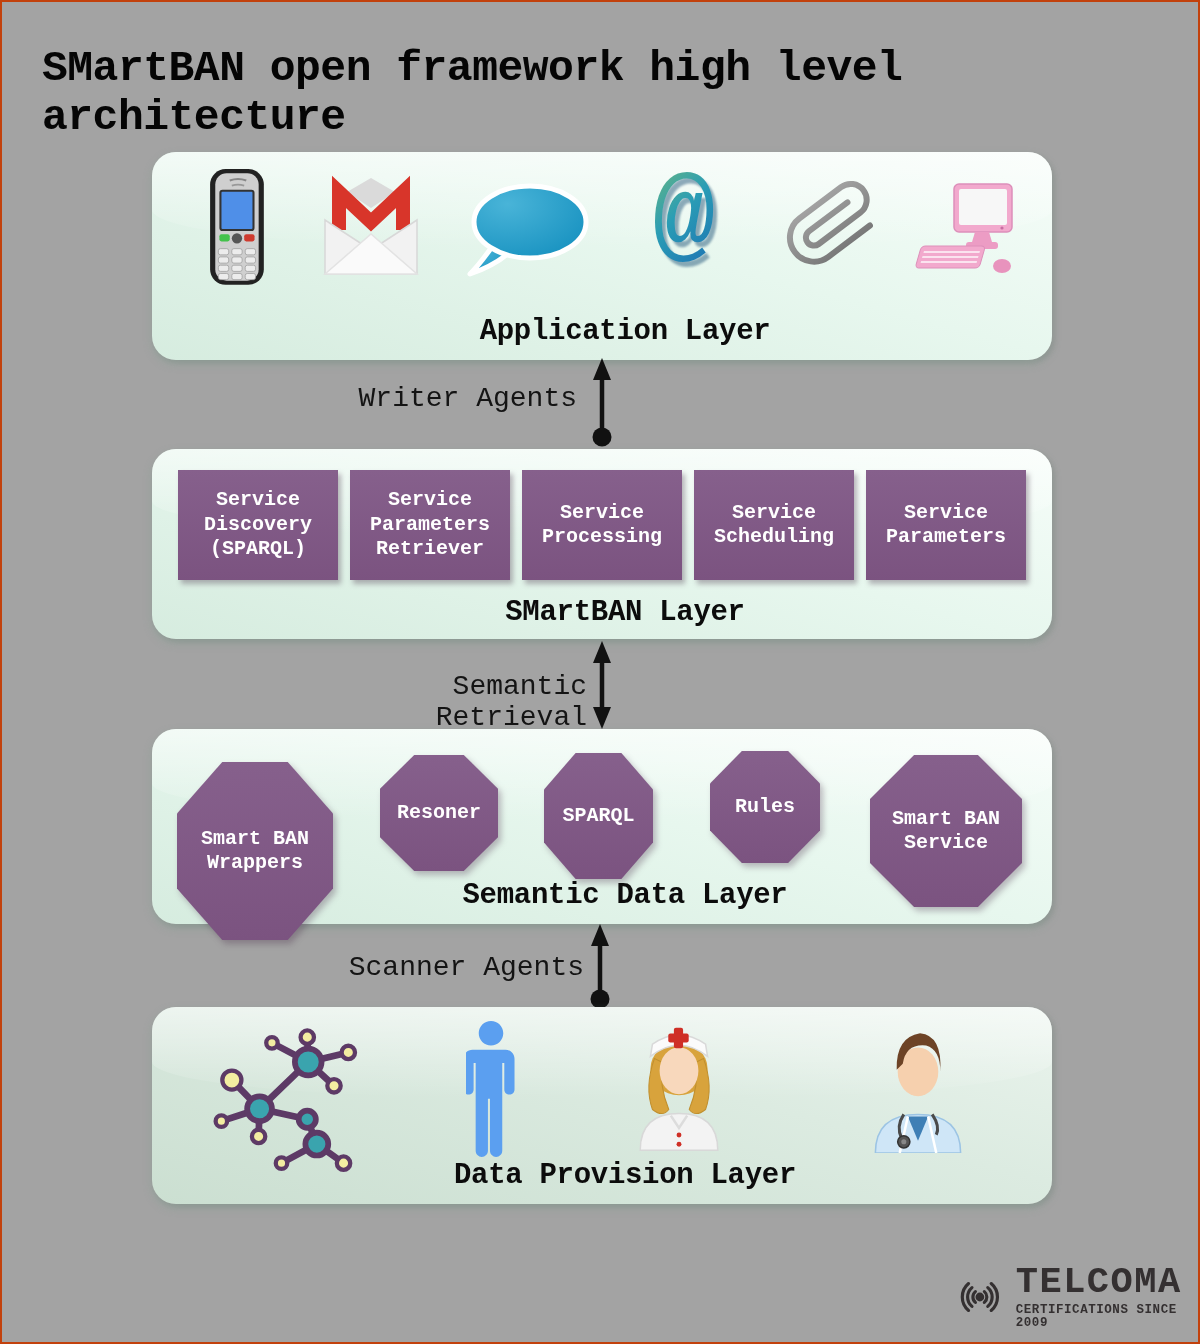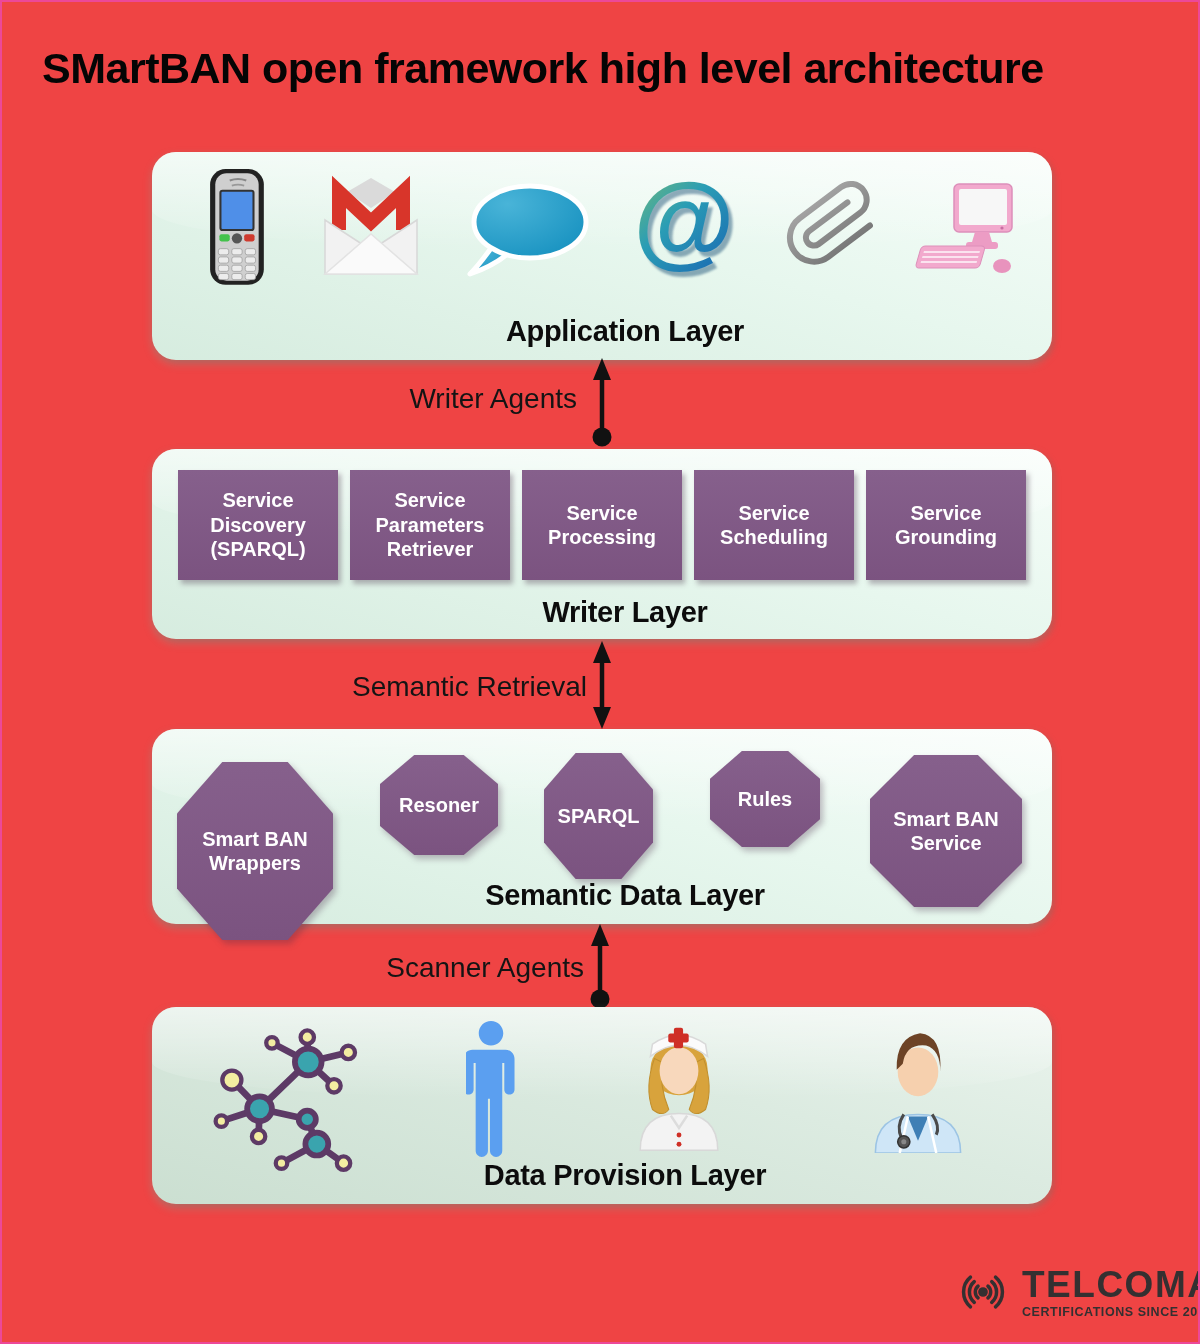--- a/index.html
+++ b/index.html
@@ -1,19 +1,19 @@
 <!DOCTYPE html>
 <html><head>
 <meta charset="utf-8">
 <style>
   html,body{margin:0;padding:0;background:#fff;}
   #canvas{
     position:relative;width:1200px;height:1344px;
-    background:#ef4444;border:2px solid #ec4899;box-sizing:border-box;
-    font-family:Liberation Sans, sans-serif;overflow:hidden;
+    background:#a3a3a3;border:2px solid #c2410c;box-sizing:border-box;
+    font-family:Liberation Mono, monospace;overflow:hidden;
   }
   .page-title{
     position:absolute;left:40px;top:42px;width:1130px;
     font-size:43px;font-weight:700;letter-spacing:-0.5px;color:#050505;
   }
   
   .layer{
     position:absolute;left:150px;width:900px;border-radius:24px;
     background:linear-gradient(195deg,#f6fdf9 0%,#e7f7ee 45%,#d6ecdf 100%);
     box-shadow:0 4px 9px rgba(128,160,144,.45),3px 3px 5px rgba(0,0,0,.08);
@@ -159,49 +159,49 @@
     <div class="pbox" style="left:26px;">
         <span>Service Discovery (SPARQL)</span>
       </div>
     <div class="pbox" style="left:542px;">
         <span>Service Scheduling</span>
       </div>
     <div class="pbox" style="left:370px;">
         <span>Service Processing</span>
       </div>
     <div class="pbox" style="left:714px;">
-        <span>Service Grounding</span>
-      </div>
-    <div class="layer-label" style="bottom:10px;">Writer Layer</div>
+        <span>Service Parameters</span>
+      </div>
+    <div class="layer-label" style="bottom:10px;">SMartBAN Layer</div>
   </div>
 
   <svg class="abs" style="left:578px;top:637px;" width="44" height="92" viewBox="0 0 44 92">
     <line x1="22" y1="18" x2="22" y2="74" stroke="#111" stroke-width="4.5"></line>
     <polygon points="22,2 13,24 31,24" fill="#111"></polygon>
     <polygon points="22,90 13,68 31,68" fill="#111"></polygon>
   </svg>
   <div class="conn-label" style="left:330px;top:669px;width:255px;">Semantic Retrieval</div>
 
   <div class="layer" style="top:727px;height:195px;">
     <div class="octwrap" style="left:25px;top:33px;width:156px;height:178px;">
       <div class="oct">
           <span>Smart BAN Wrappers</span>
         </div>
     </div>
-    <div class="octwrap" style="left:228px;top:26px;width:118px;height:100px;">
+    <div class="octwrap" style="left:228px;top:26px;width:118px;height:116px;">
       <div class="oct">
           <span>Resoner</span>
         </div>
     </div>
     <div class="octwrap" style="left:392px;top:24px;width:109px;height:126px;">
       <div class="oct">
           <span>SPARQL</span>
         </div>
     </div>
-    <div class="octwrap" style="left:558px;top:22px;width:110px;height:96px;">
+    <div class="octwrap" style="left:558px;top:22px;width:110px;height:112px;">
       <div class="oct">
           <span>Rules</span>
         </div>
     </div>
     <div class="octwrap" style="left:718px;top:26px;width:152px;height:152px;">
       <div class="oct">
           <span>Smart BAN Service</span>
         </div>
     </div>
     <div class="layer-label">Semantic Data Layer</div>

